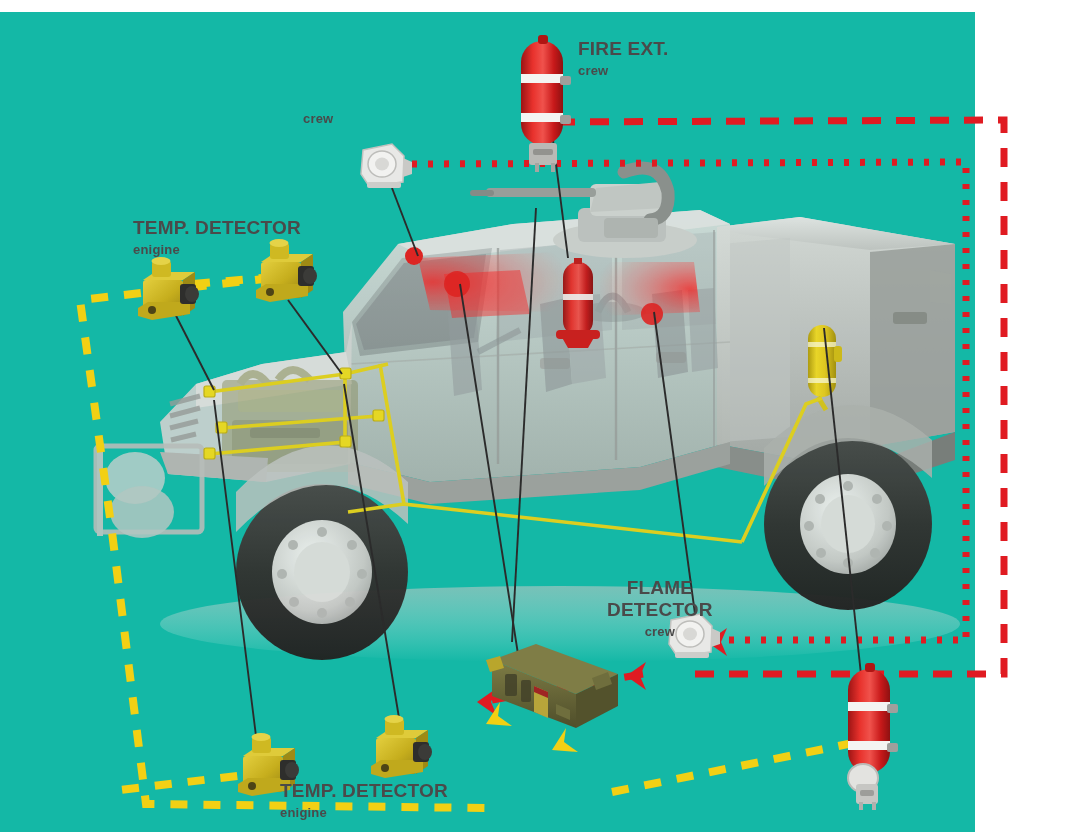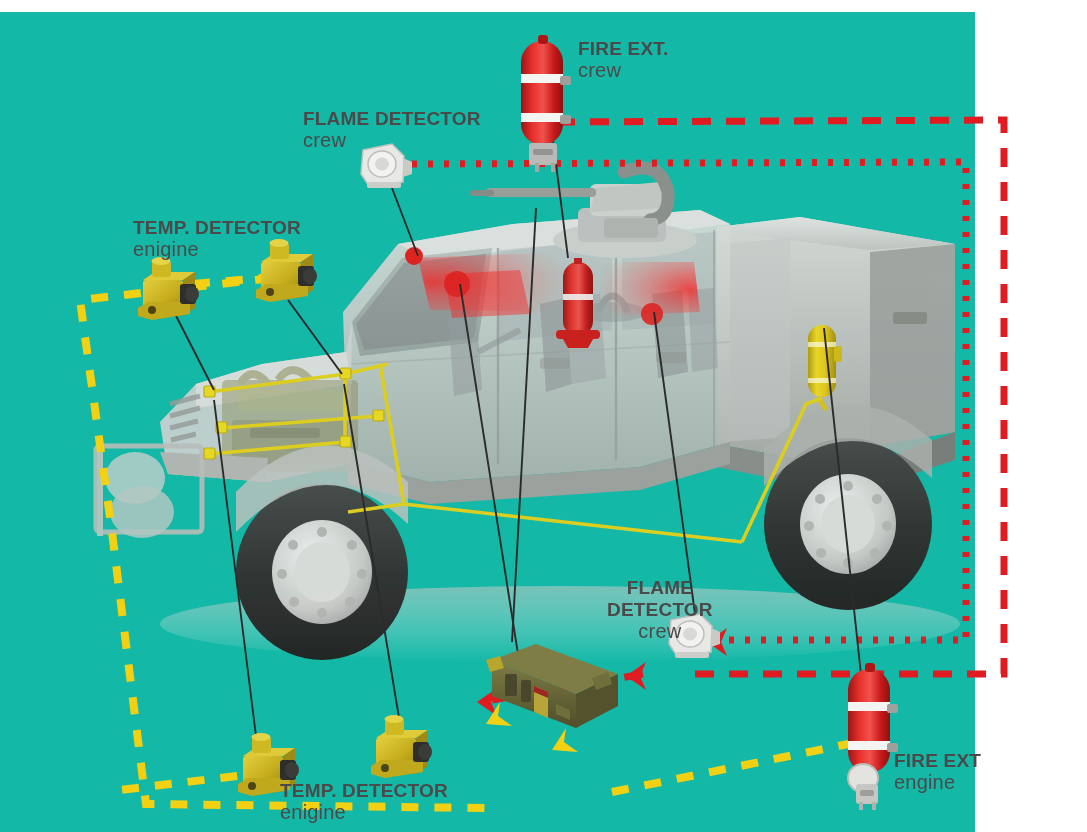--- a/index.html
+++ b/index.html
@@ -6,21 +6,21 @@
   html,body{margin:0;padding:0;background:#fff;}
   body{
     font-family:"Liberation Sans", sans-serif;
     width:1087px;height:832px;overflow:hidden;position:relative;
   }
   #stage{position:absolute;left:0;top:12px;width:975px;height:832px;background:#14b8a6;}
   #svgroot{position:absolute;left:0;top:0;width:1087px;height:832px;}
 
   .lbl{position:absolute;color:#4a4a4a;letter-spacing:.2px;}
   .lbl .ln1{font-size:19px;font-weight:700;line-height:22px;white-space:nowrap;}
-  .lbl .ln2{font-size:20px;font-weight:400;line-height:21px;white-space:nowrap;}
+  .lbl .ln2{font-size:13px;font-weight:700;line-height:21px;white-space:nowrap;}
   .lbl .ln1.blk{display:block;}
 
   
   #label-fire-ext-crew{left:578px;top:26px;}
   #label-flame-detector-crew-top{left:303px;top:96px;}
   #label-temp-detector-engine-top{left:133px;top:205px;}
   #label-flame-detector-crew-bottom{left:607px;top:565px;text-align:center;}
   #label-control-electronics{left:503px;top:743px;}
   #label-temp-detector-engine-bottom{left:280px;top:768px;}
   #label-fire-ext-engine{left:894px;top:738px;}
@@ -411,39 +411,34 @@
     </g>
 
   </svg>
 
   <div class="lbl" id="label-fire-ext-crew">
     <div class="ln1">FIRE EXT.</div>
     <div class="ln2">crew</div>
   </div>
 
   <div class="lbl" id="label-flame-detector-crew-top">
-    <div class="ln1">FLAME DETECTOR</div>
     <div class="ln2">crew</div>
   </div>
 
   <div class="lbl" id="label-temp-detector-engine-top">
     <div class="ln1">TEMP. DETECTOR</div>
     <div class="ln2">enigine</div>
   </div>
 
   <div class="lbl" id="label-flame-detector-crew-bottom">
     <div class="ln1 blk">FLAME</div>
     <div class="ln1 blk">DETECTOR</div>
     <div class="ln2">crew</div>
   </div>
 
 
   <div class="lbl" id="label-temp-detector-engine-bottom">
     <div class="ln1">TEMP. DETECTOR</div>
     <div class="ln2">enigine</div>
   </div>
 
-  <div class="lbl" id="label-fire-ext-engine">
-    <div class="ln1">FIRE EXT</div>
-    <div class="ln2">engine</div>
-  </div>
 
 </div>
 
 </body></html>

